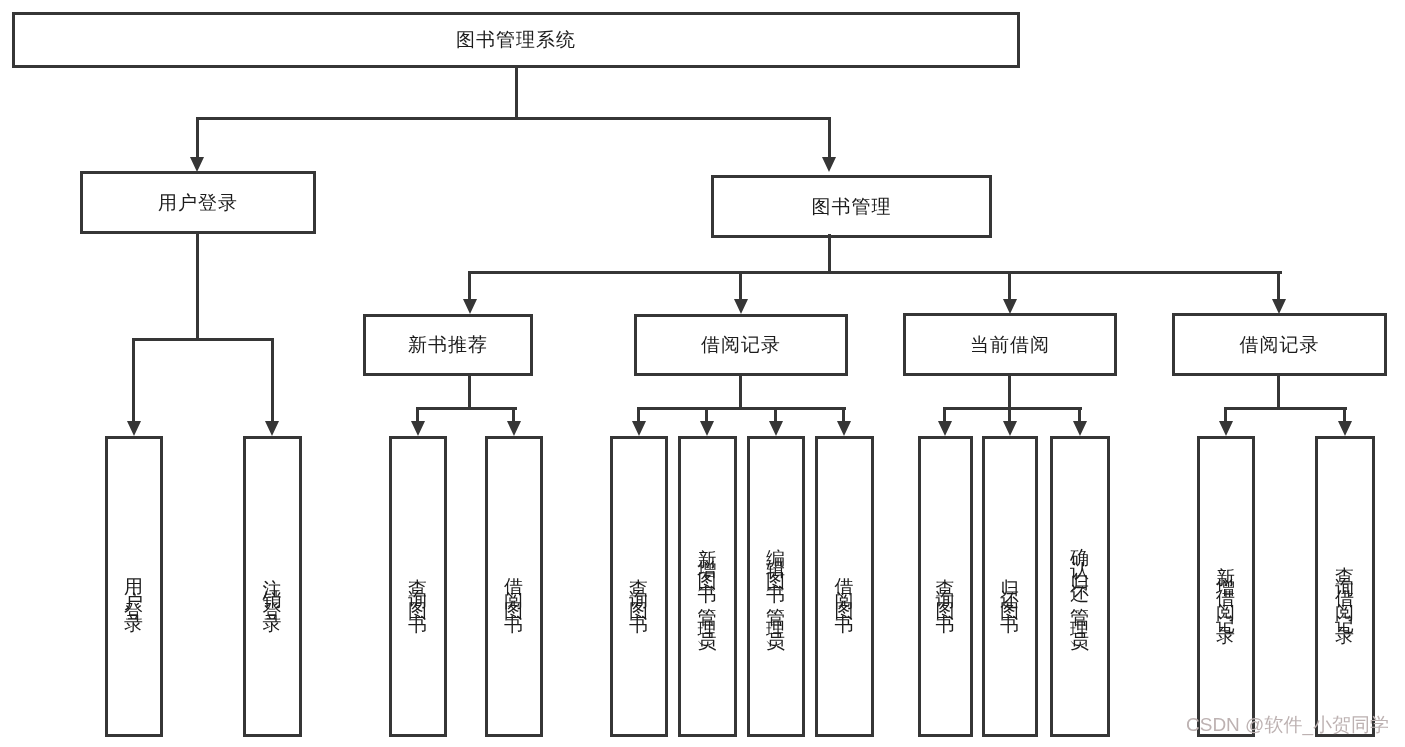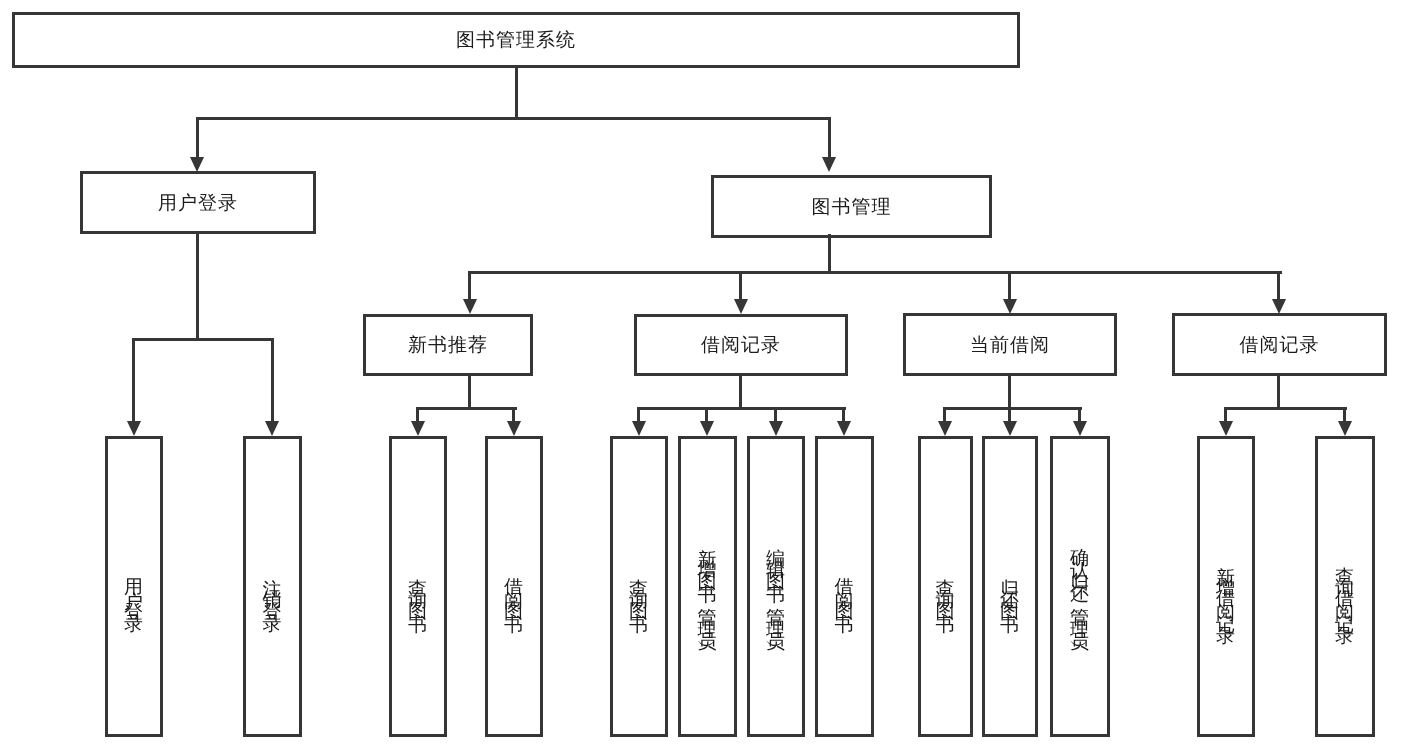--- a/index.html
+++ b/index.html
@@ -134,14 +134,15 @@
   <div class="box v" style="left:747px;top:436px;width:58px;height:301px;">编辑图书（管理员）</div>
   <div class="box v" style="left:815px;top:436px;width:59px;height:301px;">借阅图书</div>
 
   <div class="box v" style="left:918px;top:436px;width:55px;height:301px;">查询图书</div>
   <div class="box v" style="left:982px;top:436px;width:56px;height:301px;">归还图书</div>
   <div class="box v" style="left:1050px;top:436px;width:60px;height:301px;">确认归还（管理员）</div>
 
   <div class="box v" style="left:1197px;top:436px;width:58px;height:301px;">新增借阅记录</div>
   <div class="box v" style="left:1315px;top:436px;width:60px;height:301px;">查询借阅记录</div>
 
+  <div class="watermark">CSDN @软件_小贺同学</div>
 
 </div>
 
 </body></html>

